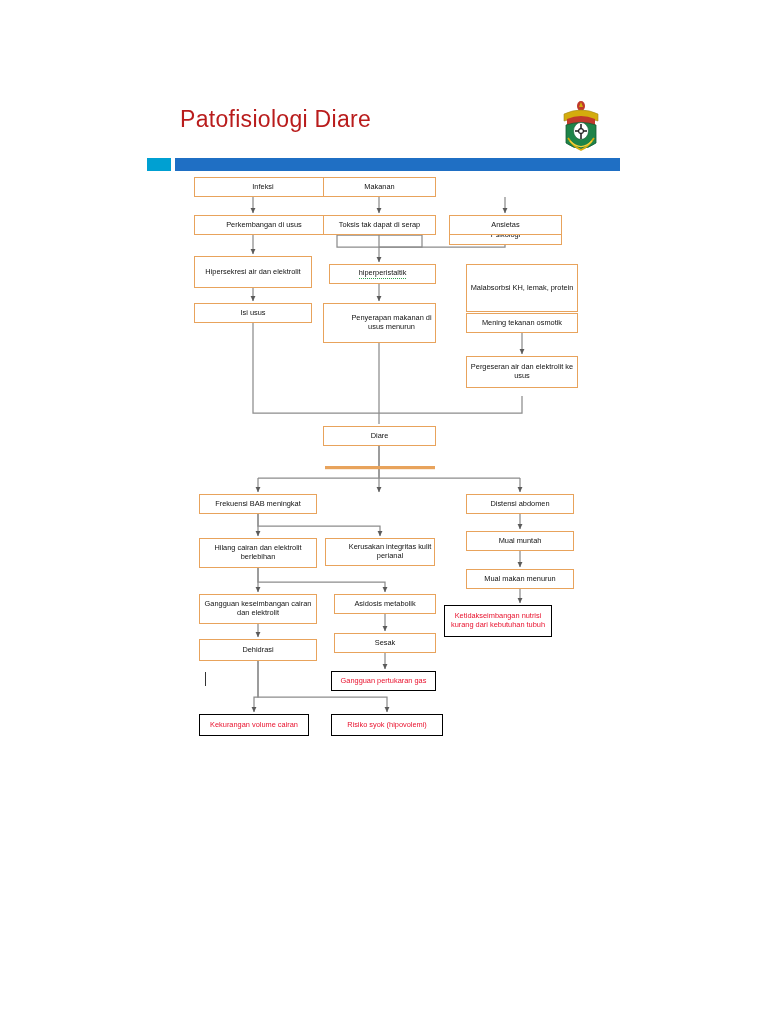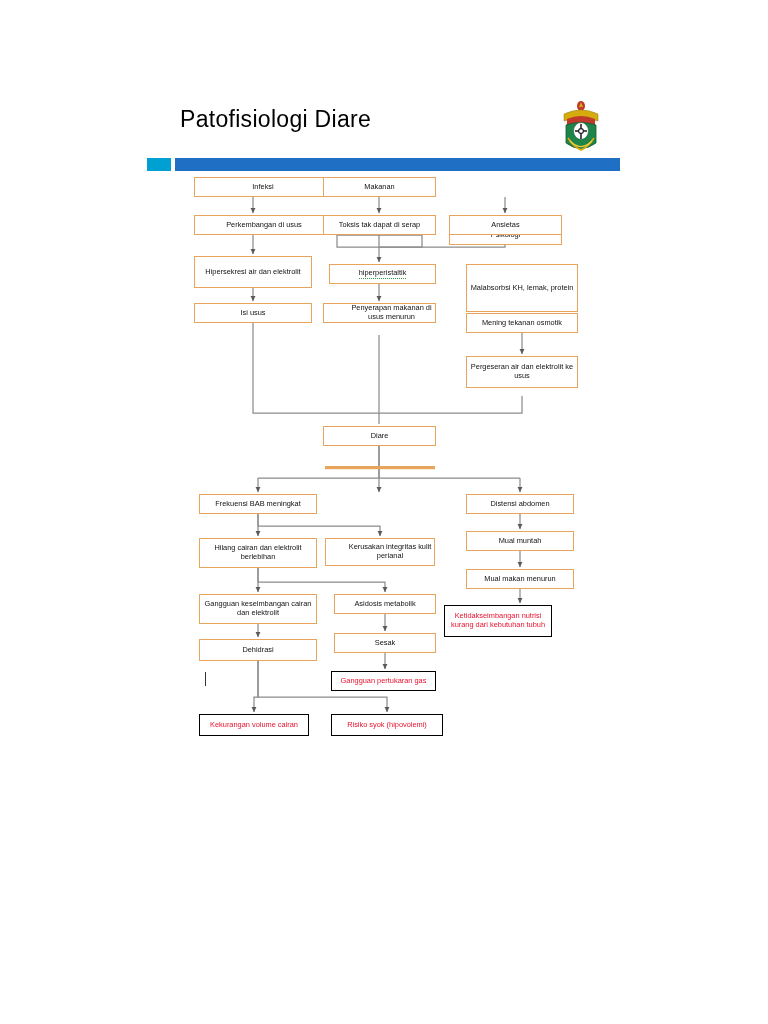--- a/index.html
+++ b/index.html
@@ -2,21 +2,21 @@
 <html><head>
 <meta charset="utf-8">
 <style>
   html,body{margin:0;padding:0;background:#fff;}
   body{width:768px;height:1024px;position:relative;
        font-family:"Liberation Sans",sans-serif;overflow:hidden;}
 
   #slide{position:absolute;left:0;top:0;width:768px;height:1024px;background:#fff;}
 
   
-  #title{position:absolute;left:180px;top:106px;font-size:23px;color:#000000;
+  #title{position:absolute;left:180px;top:106px;font-size:23px;color:#b91c1c;
          letter-spacing:.3px;white-space:nowrap;}
   #logo{position:absolute;left:558px;top:100px;width:46px;height:56px;}
   #bar-cyan{position:absolute;left:147px;top:158px;width:24px;height:13px;background:#00A0D2;}
   #bar-blue{position:absolute;left:175px;top:158px;width:445px;height:13px;background:#1F6FC4;}
 
   
   #wires{position:absolute;left:0;top:0;width:768px;height:1024px;}
 
   
   .node{position:absolute;box-sizing:border-box;display:flex;align-items:center;
@@ -134,21 +134,21 @@
       </div>
       <div class="node ora" style="left: 329px; top: 264px; width: 107px; height: 20px;">
         <span class="spell">hiperperistaltik</span>
       </div>
       <div class="node ora" style="left: 466px; top: 264px; width: 112px; height: 48px;">
         <span>Malabsorbsi KH, lemak, protein</span>
       </div>
       <div class="node ora" style="left: 194px; top: 303px; width: 118px; height: 20px;">
         <span>Isi usus</span>
       </div>
-      <div class="node ora" style="left: 323px; top: 303px; width: 113px; height: 20px; padding-left: 24px;">
+      <div class="node ora" style="left: 323px; top: 303px; width: 113px; height: 40px; padding-left: 24px;">
         <span>Penyerapan makanan di usus menurun</span>
       </div>
       <div class="node ora" style="left: 466px; top: 313px; width: 112px; height: 20px;">
         <span>Mening tekanan osmotik</span>
       </div>
       <div class="node ora" style="left: 466px; top: 356px; width: 112px; height: 32px;">
         <span>Pergeseran air dan elektrolit ke usus</span>
       </div>
       <div class="node ora" style="left: 323px; top: 426px; width: 113px; height: 20px;">
         <span>Diare</span>

